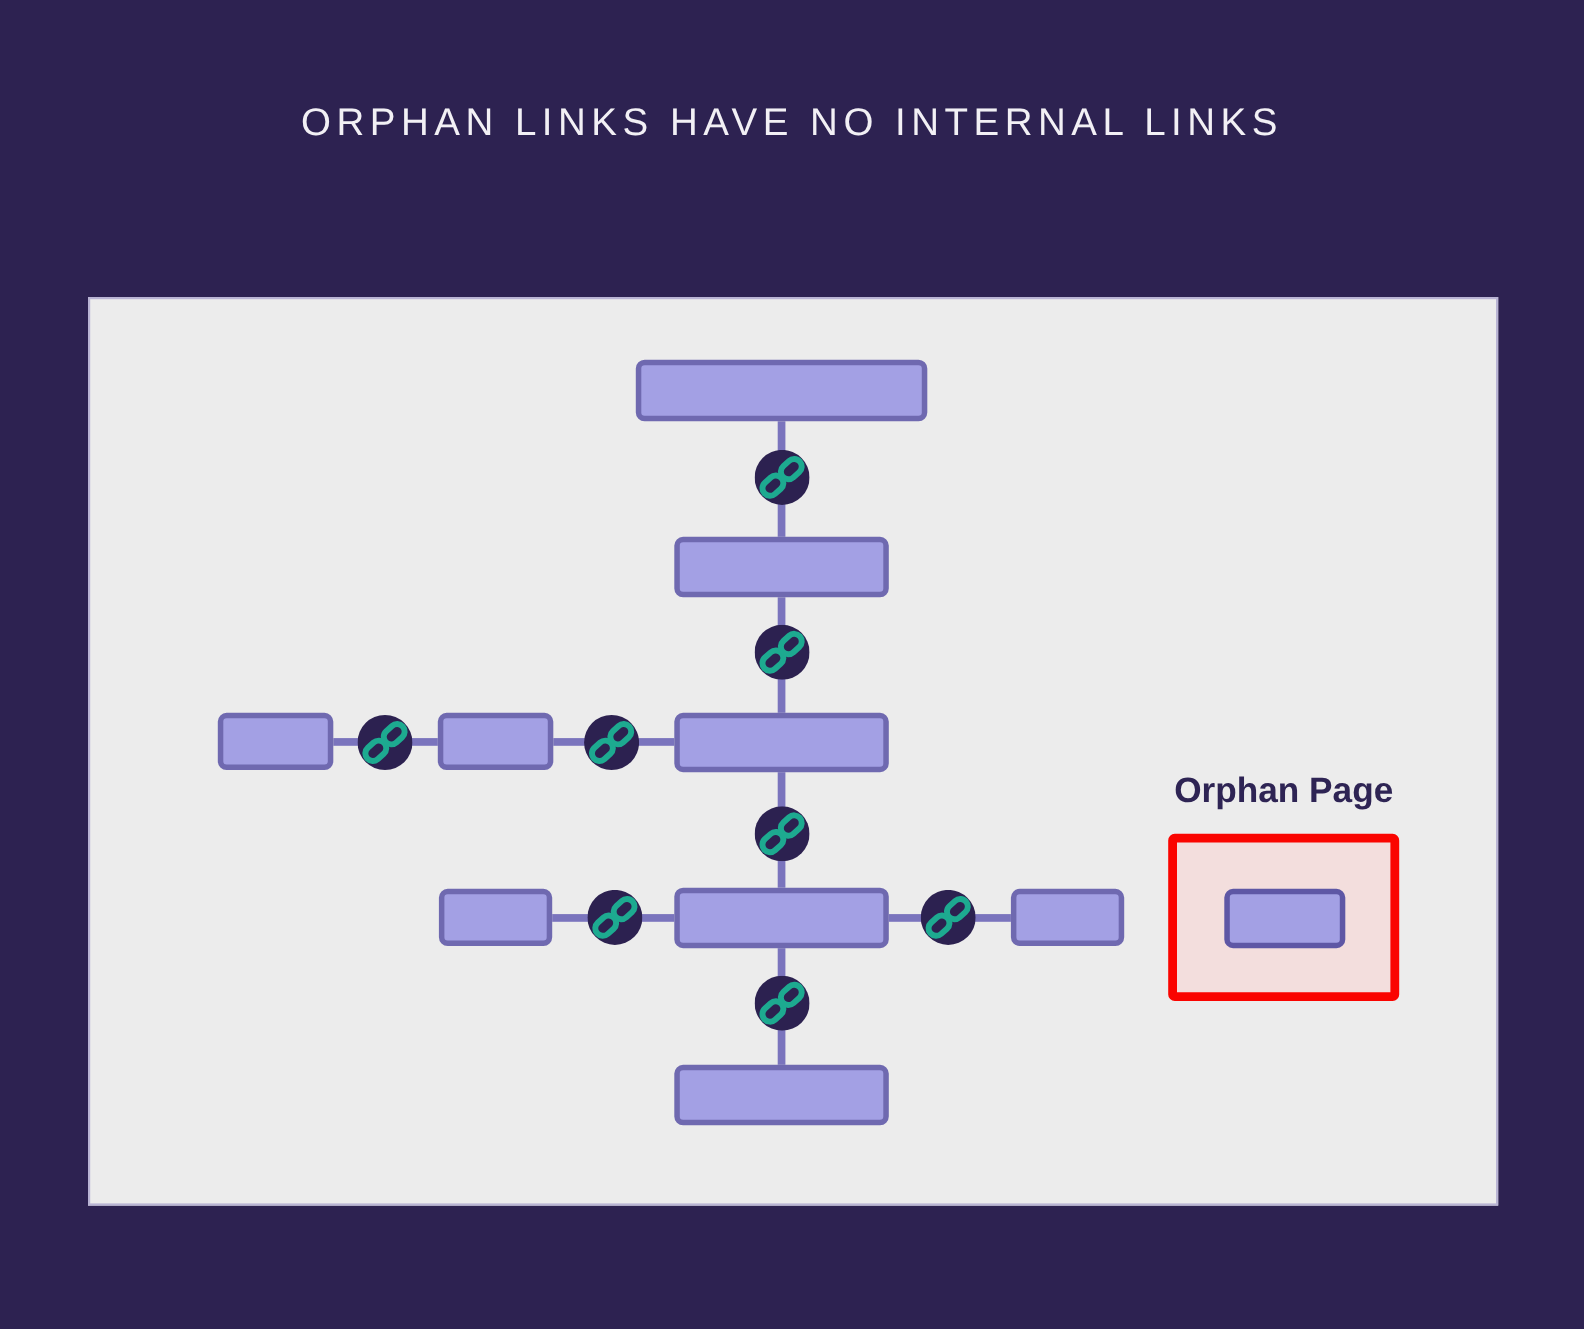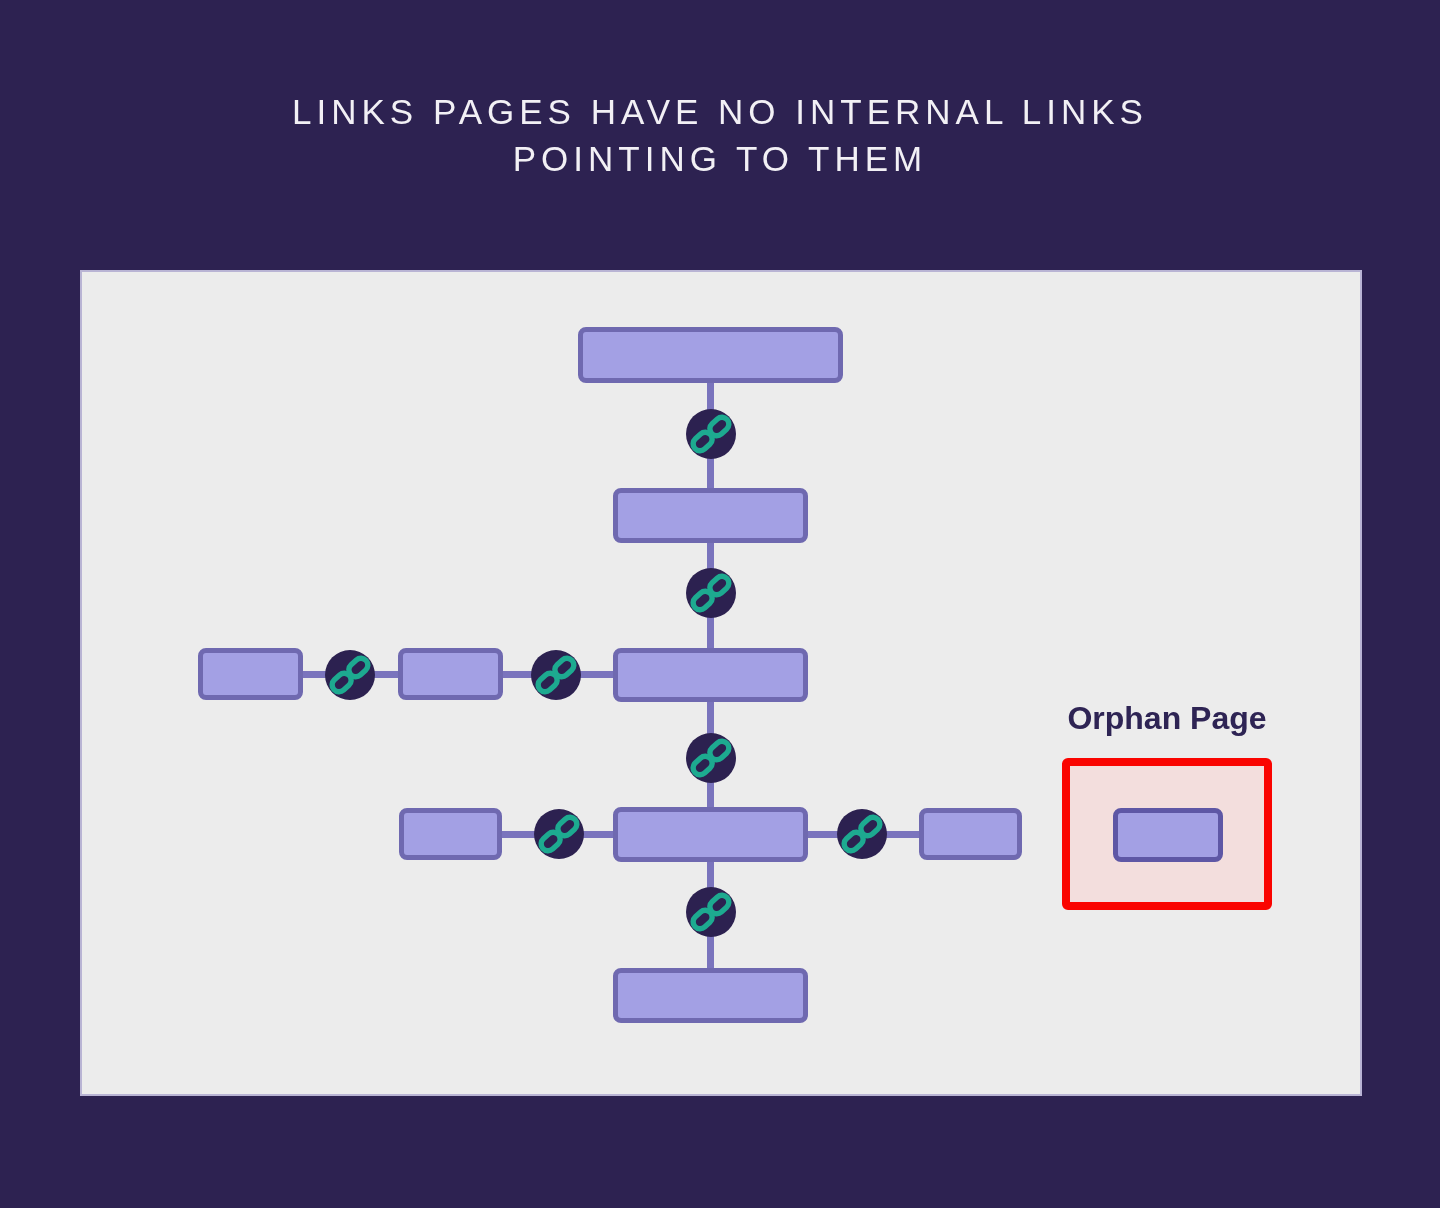--- a/index.html
+++ b/index.html
@@ -80,22 +80,21 @@
     border-radius:6px;
     z-index:1;
   }
 </style>
 </head>
 <body>
 
 <div class="canvas">
 
   <header class="title">
-    <div class="title-line">LINKS PAGES HAVE NO INTERNAL LINKS</div>
-    <div class="title-line">POINTING TO THEM</div>
+    <div class="title-line">ORPHAN LINKS HAVE NO INTERNAL LINKS</div>
   </header>
 
   <div class="panel"></div>
 
   <div class="orphan-label">Orphan Page</div>
 
   <div class="orphan-frame"></div>
 
   <div id="diagram">
       <div class="connector" style="left: 707px; top: 383px; width: 7px; height: 105px;"></div>

